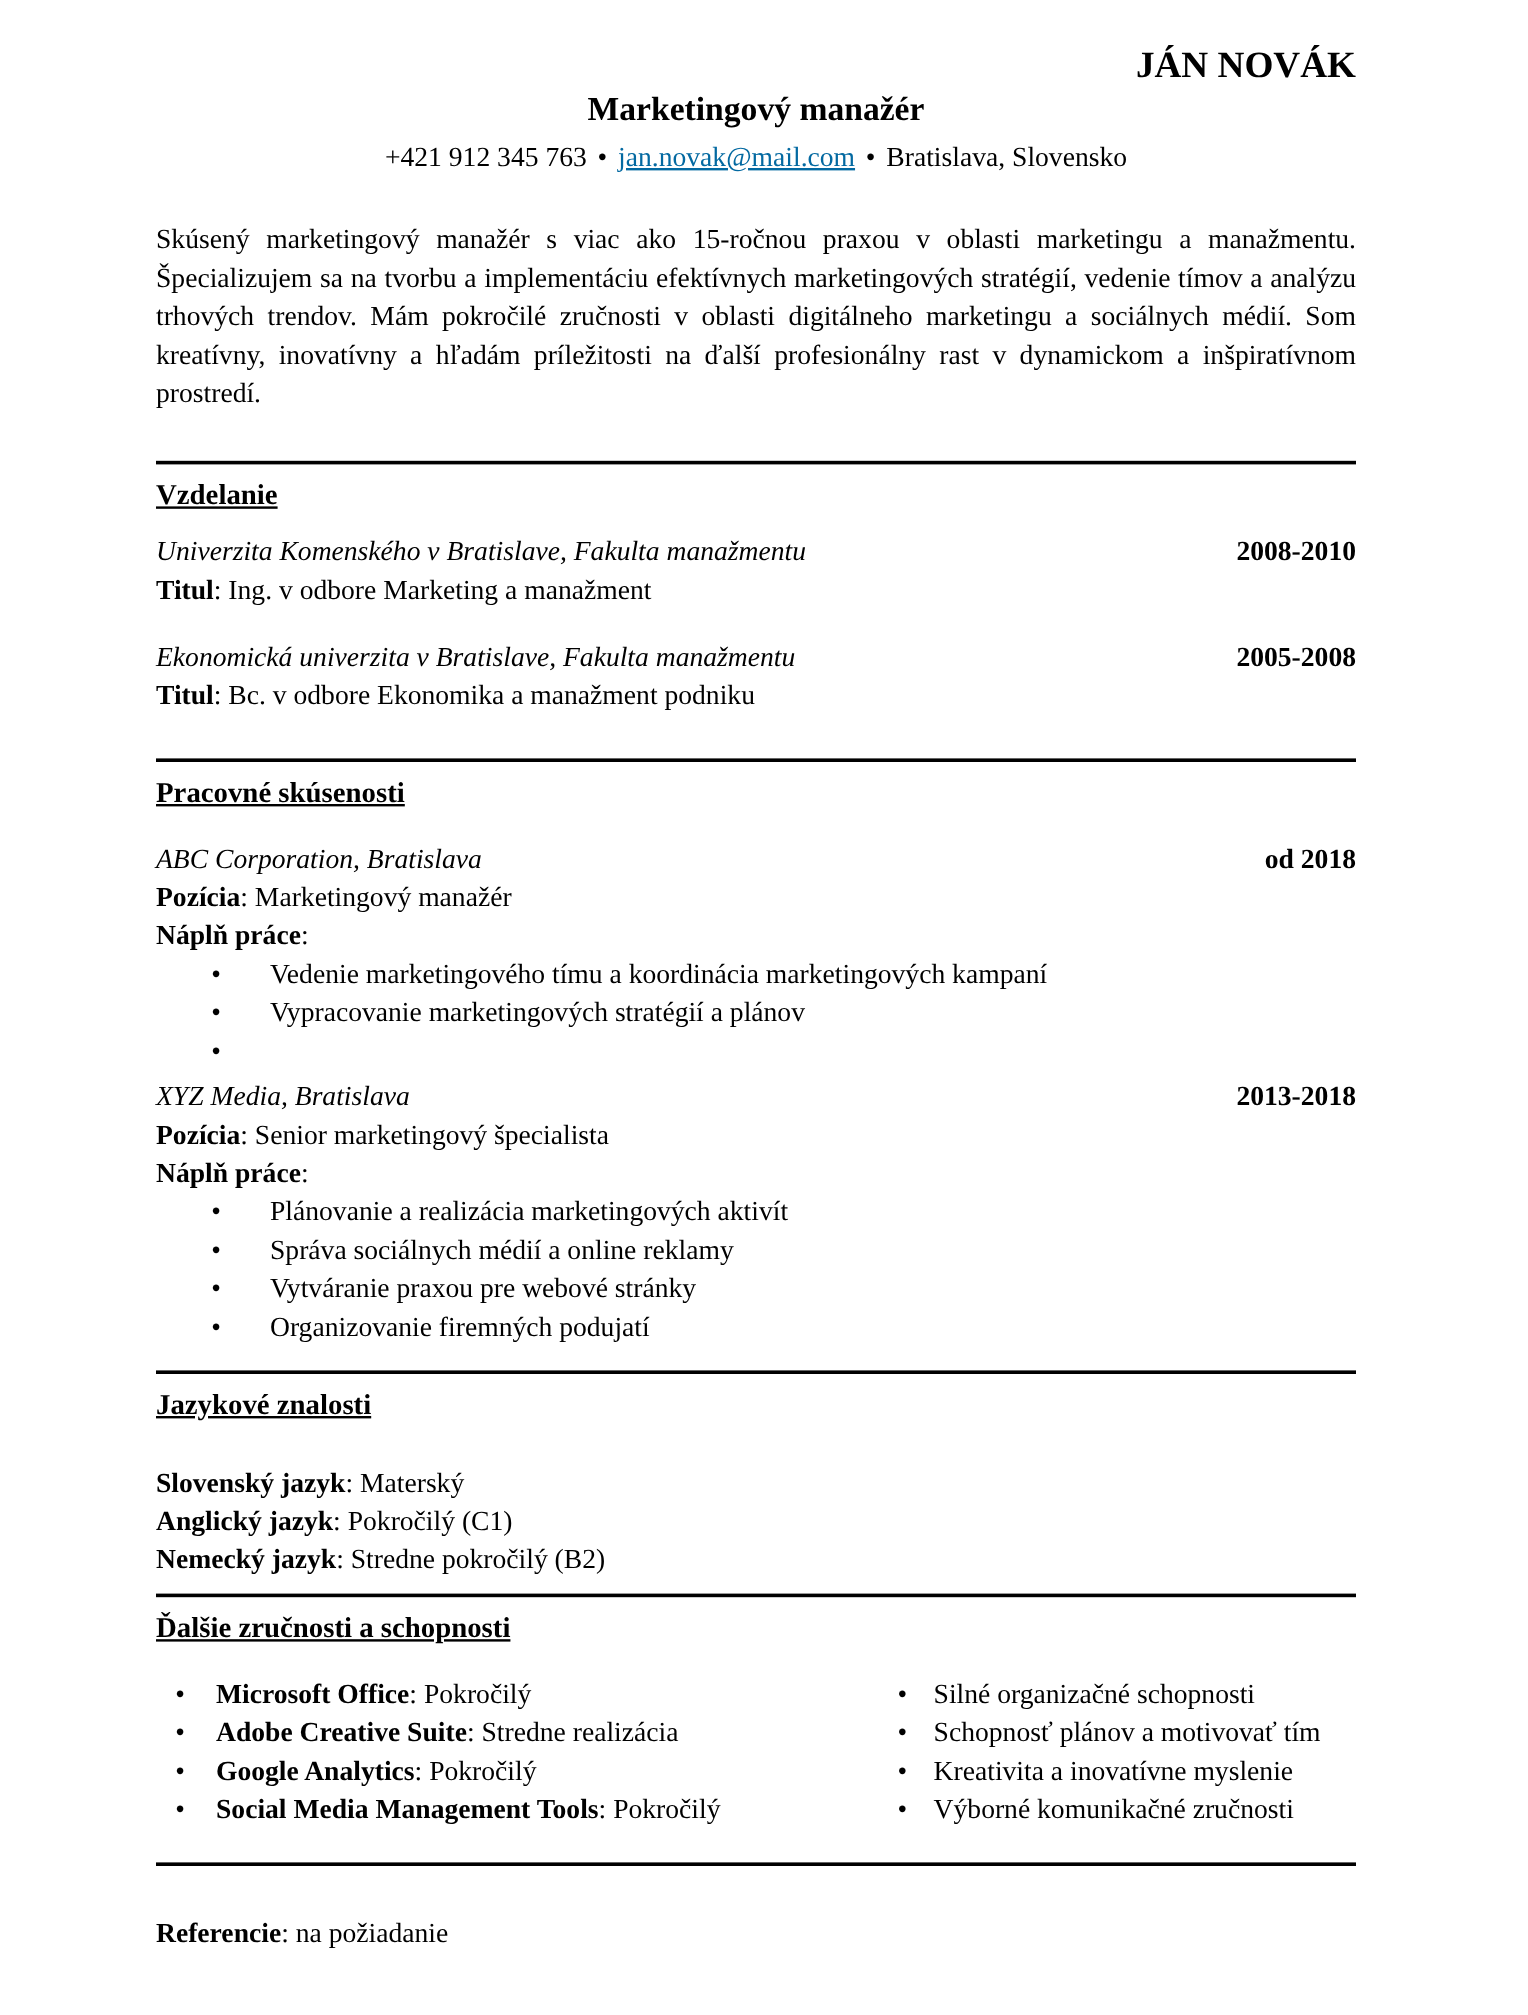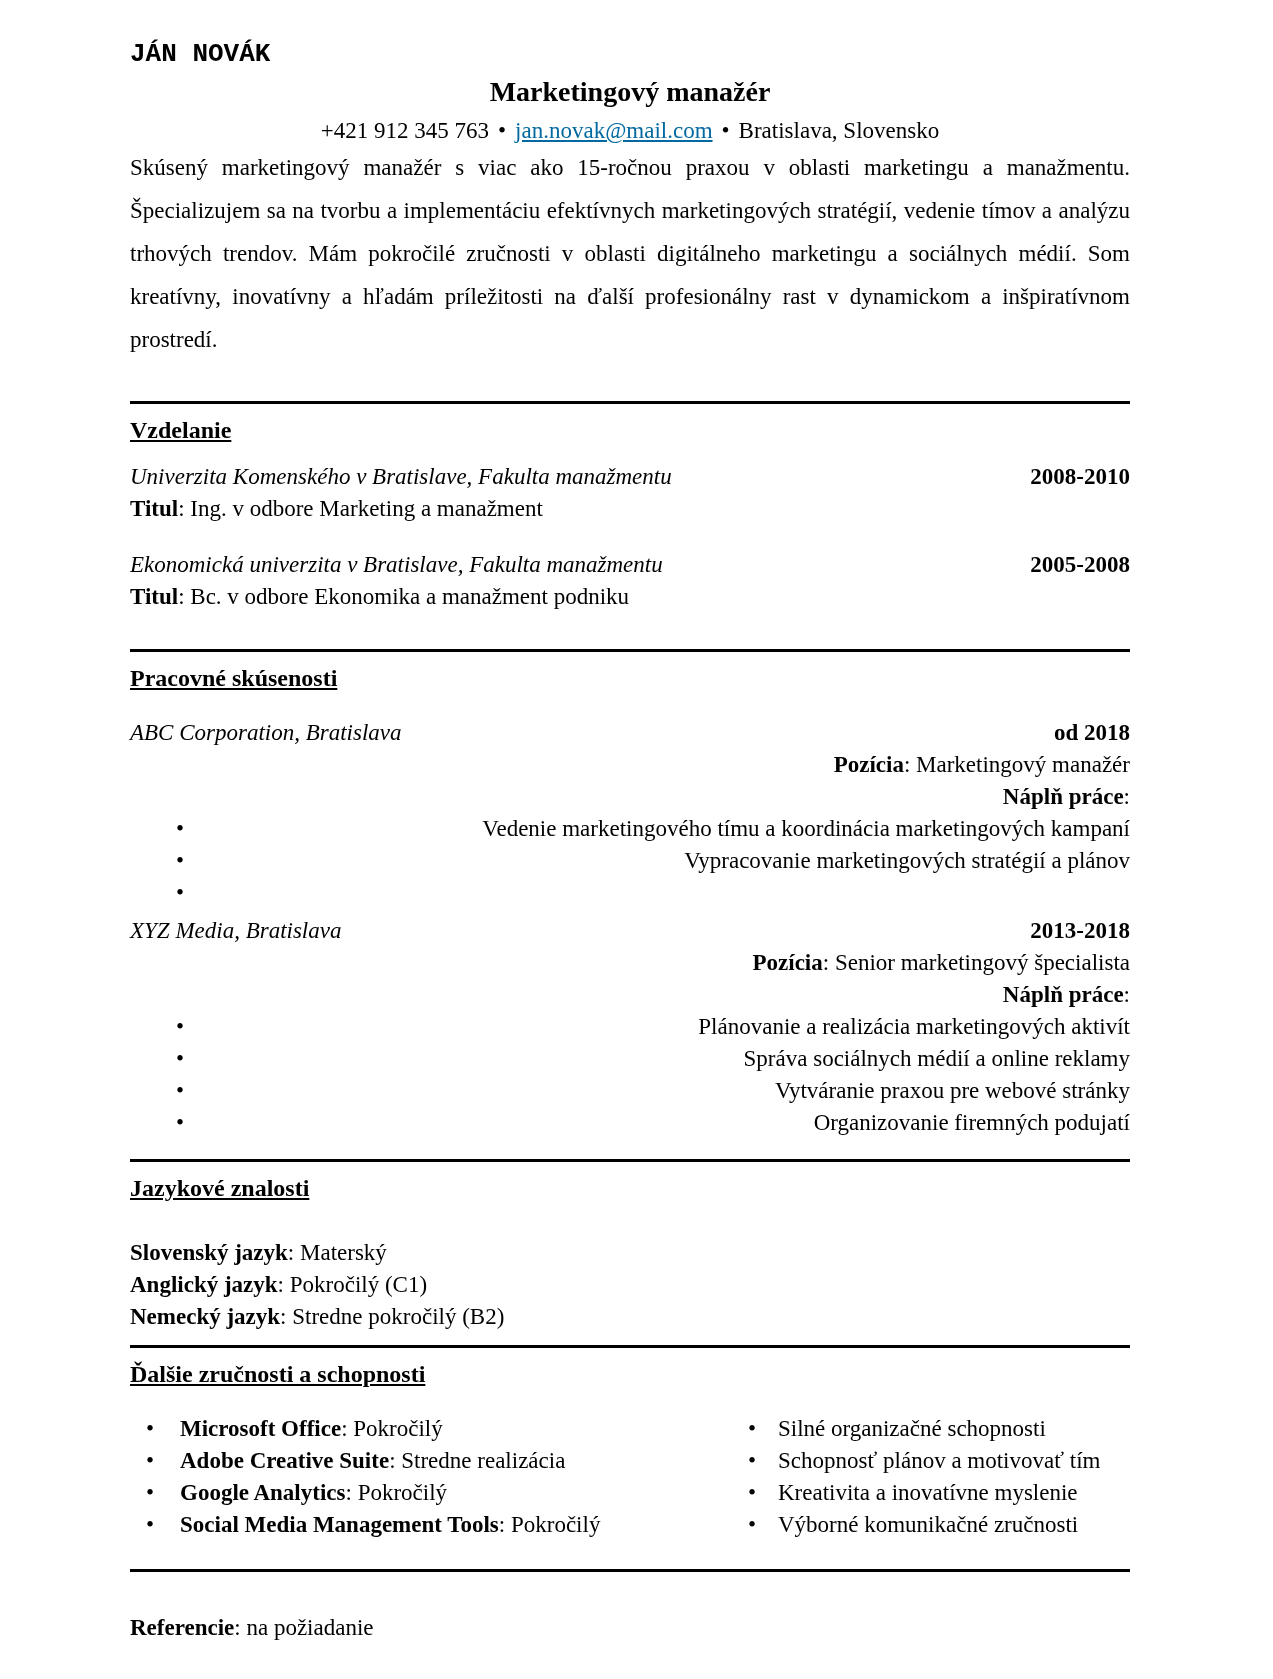--- a/index.html
+++ b/index.html
@@ -8,46 +8,46 @@
     width: 1273px;
     min-height: 1679px;
     font-family: "Liberation Serif", "DejaVu Serif", serif;
     color: #000000;
     font-size: 23px;
     -webkit-font-smoothing: antialiased;
   }
   .page { padding: 34px 143px 40px 130px; }
 
   
-  .name { font-size: 26px; font-weight: bold; text-align: left; line-height: 40px; font-family: Liberation Mono, monospace; }
+  .name { font-size: 31px; font-weight: bold; text-align: right; line-height: 40px; }
   .job-title { font-size: 28px; font-weight: bold; text-align: center; line-height: 36px; }
   .contact { text-align: center; line-height: 30px; margin-top: 6px; }
   .contact .dotsep { margin: 0 9px; }
   .contact a { color: #0369a1; text-decoration: underline; }
 
   
-  .summary { text-align: justify; line-height: 43px; font-family: Liberation Serif, serif; }
+  .summary { margin-top: 38px; text-align: justify; line-height: 32px; font-family: Liberation Serif, serif; }
 
   
   .rule { border: none; border-top: 3px solid #000000; height: 0; }
   .section-heading { font-size: 24px; font-weight: bold; line-height: 30px; margin-top: 11px; text-decoration: underline; }
 
   
   .rule-vzdelanie { margin-top: 40px; }
   .edu-entries { margin-top: 16px; }
   .entry-head { display: flex; justify-content: space-between; line-height: 32px; }
   .school, .company { font-style: italic; }
   .dates { font-weight: bold; white-space: nowrap; }
   .kv-line { line-height: 32px; }
   .kv-line b { font-weight: bold; }
   .edu-entry + .edu-entry { margin-top: 24px; }
 
   
   .rule-prax { margin-top: 36px; }
-  .jobs { margin-top: 24px; text-align: right; }
+  .jobs { margin-top: 24px; }
   .job + .job { margin-top: 38px; }
   ul.duties { list-style: none; }
   ul.duties li { position: relative; padding-left: 95px; line-height: 32px; }
   ul.duties li .bullet { position: absolute; left: 46px; }
 
   
   .rule-jazyky { margin-top: 20px; }
   .lang-list { margin-top: 34px; }
   .lang-list .kv-line { line-height: 32px; }
 

